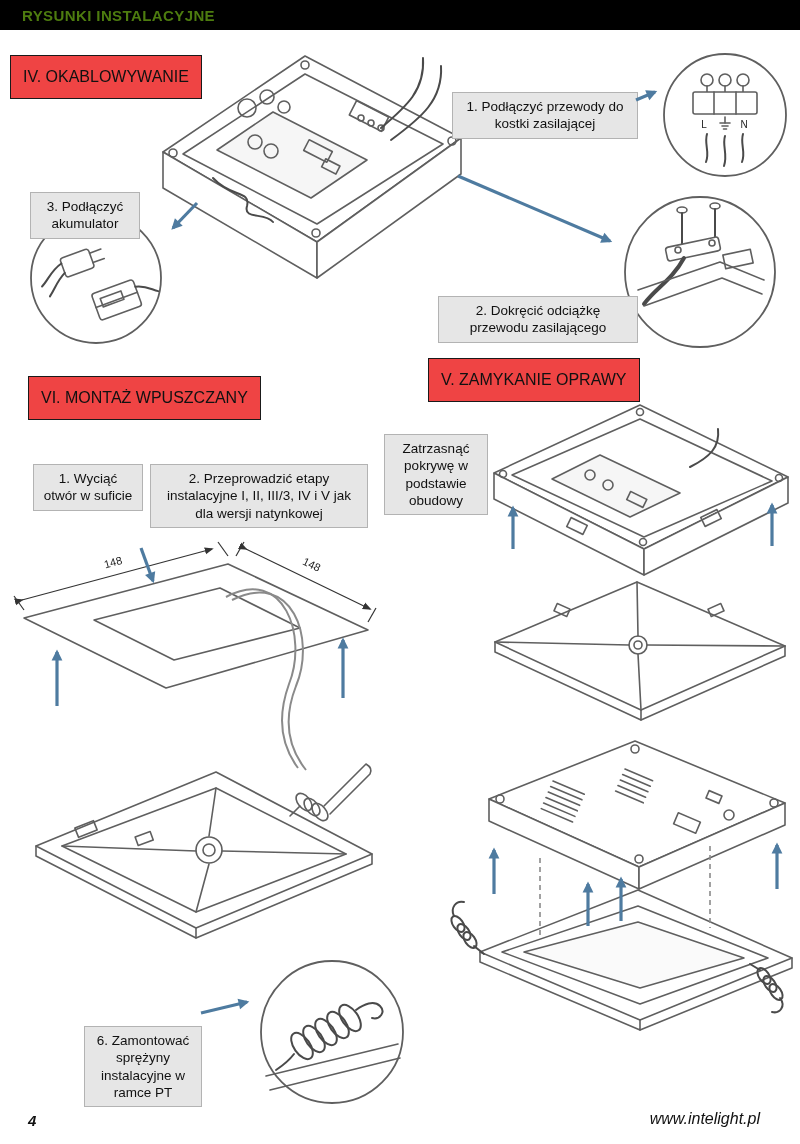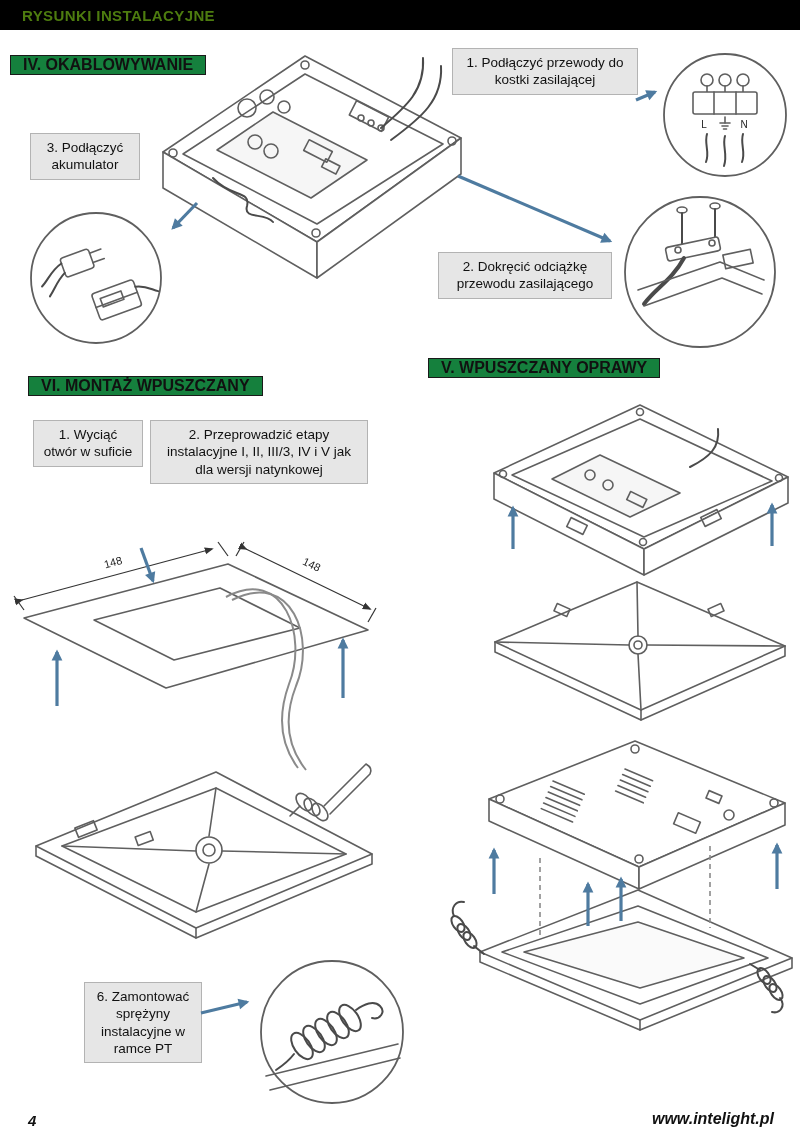--- a/index.html
+++ b/index.html
@@ -1,50 +1,51 @@
 <!DOCTYPE html>
 <html><head>
 <meta charset="utf-8">
 <style>
   html,body{margin:0;padding:0;background:#fff;}
   .page{position:relative;width:800px;height:1144px;background:#fff;overflow:hidden;
         font-family:"Liberation Sans",sans-serif;color:#111;}
   .header{position:absolute;top:0;left:0;right:0;height:30px;background:#000;color:#4d7c0f;
           font-weight:bold;font-size:15px;line-height:31px;padding-left:22px;letter-spacing:.4px;z-index:10;}
-  .sec-title{position:absolute;background:#15803d;border:1.6px solid #1a1a1a;padding:0 12px;
-             font-size:16px;z-index:10;white-space:nowrap;font-weight:bold;}
+  .sec-title{position:absolute;background:#ef4444;border:1.6px solid #1a1a1a;padding:12px 12px;
+             font-size:16px;z-index:10;white-space:nowrap;}
   .callout{position:absolute;box-sizing:border-box;background:#e6e6e6;border:1px solid #b3b3b3;
-           padding:5px 8px;text-align:center;font-size:13.5px;line-height:1.28;z-index:10;}
+           padding:5px 8px;text-align:center;font-size:13.5px;line-height:1.28;z-index:10;margin-top:44px;}
   .footer-page{position:absolute;left:28px;top:1112px;font-style:italic;font-weight:bold;font-size:15px;z-index:10;}
-  .footer-site{position:absolute;right:26px;top:1110px;font-style:italic;font-weight:bold;font-size:16px;z-index:10;}
+  .footer-site{position:absolute;right:40px;top:1110px;font-style:italic;font-weight:normal;font-size:16px;z-index:10;}
   .draw{position:absolute;z-index:1;overflow:visible;}
   .overlay{position:absolute;left:0;top:0;z-index:20;pointer-events:none;}
   
   .s{fill:none;stroke:#5f5f5f;stroke-width:1.6;stroke-linecap:round;stroke-linejoin:round;}
   .sf{fill:#fff;stroke:#5f5f5f;stroke-width:1.6;stroke-linejoin:round;}
   .sd{fill:none;stroke:#4a4a4a;stroke-width:2;stroke-linecap:round;}
   .sd2{fill:none;stroke:#4a4a4a;stroke-width:2;stroke-linecap:round;}
   .dl{fill:none;stroke:#333;stroke-width:1.2;}
   .dt{font-family:"Liberation Sans",sans-serif;font-size:11px;fill:#222;text-anchor:middle;stroke:none;}
   .dt-sm{font-size:10px;}
 </style>
 </head>
 <body>
 
 <div class="page">
 
   <div class="header">RYSUNKI INSTALACYJNE</div>
 
   <div class="sec-title" style="left:10px;top:55px">IV. OKABLOWYWANIE</div>
   <div class="sec-title" style="left:28px;top:376px">VI. MONTAŻ WPUSZCZANY</div>
-  <div class="sec-title" style="left:428px;top:358px">V. WPUSZCZANY OPRAWY</div>
+  <div class="sec-title" style="left:428px;top:358px">V. ZAMYKANIE OPRAWY</div>
 
   <div class="callout" style="left:452px;top:48px;width:186px">1. Podłączyć przewody do kostki zasilającej</div>
-  <div class="callout" style="left:438px;top:252px;width:174px">2. Dokręcić odciążkę przewodu zasilającego</div>
-  <div class="callout" style="left:30px;top:133px;width:110px">3. Podłączyć akumulator</div>
+  <div class="callout" style="left:438px;top:252px;width:200px">2. Dokręcić odciążkę przewodu zasilającego</div>
+  <div class="callout" style="left:30px;top:148px;width:110px">3. Podłączyć akumulator</div>
+  <div class="callout" style="left:384px;top:390px;width:104px">Zatrzasnąć pokrywę w podstawie obudowy</div>
   <div class="callout" style="left:33px;top:420px;width:110px">1. Wyciąć otwór w suficie</div>
   <div class="callout" style="left:150px;top:420px;width:218px">2. Przeprowadzić etapy instalacyjne I, II, III/3, IV i V jak dla wersji natynkowej</div>
   <div class="callout" style="left:84px;top:982px;width:118px">6. Zamontować sprężyny instalacyjne w ramce PT</div>
 
   <svg class="draw" style="left:155px;top:50px" width="320" height="300" viewBox="0 0 320 300">
     <path class="sf" d="M150,6 L306,88 L162,192 L8,102 Z"></path>
     <path class="sf" d="M8,102 L8,138 L162,228 L162,192 Z"></path>
     <path class="sf" d="M162,192 L162,228 L306,124 L306,88 Z"></path>
     <path class="sf" d="M150,24 L288,94 L162,174 L28,104 Z"></path>
     <path class="sf" style="fill:#f6f6f6" d="M118,62 L212,110 L156,148 L62,100 Z"></path>

